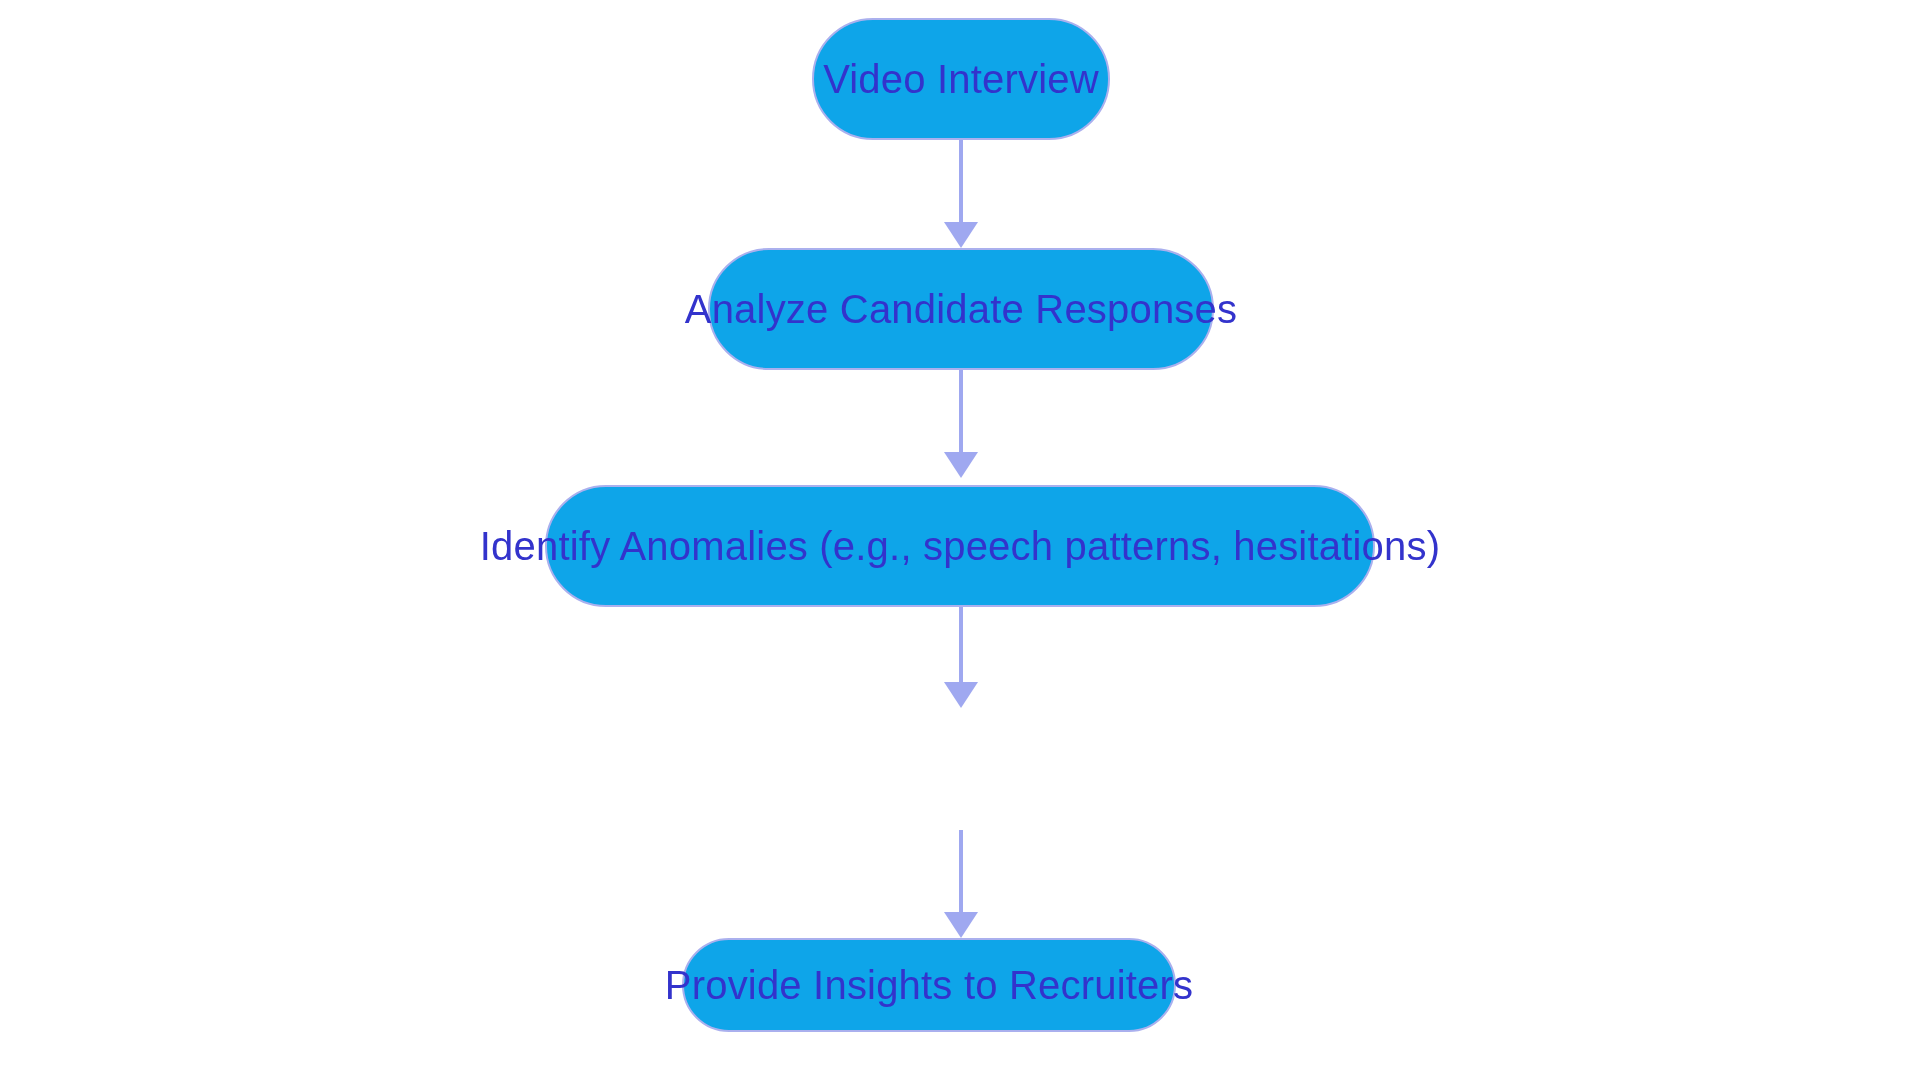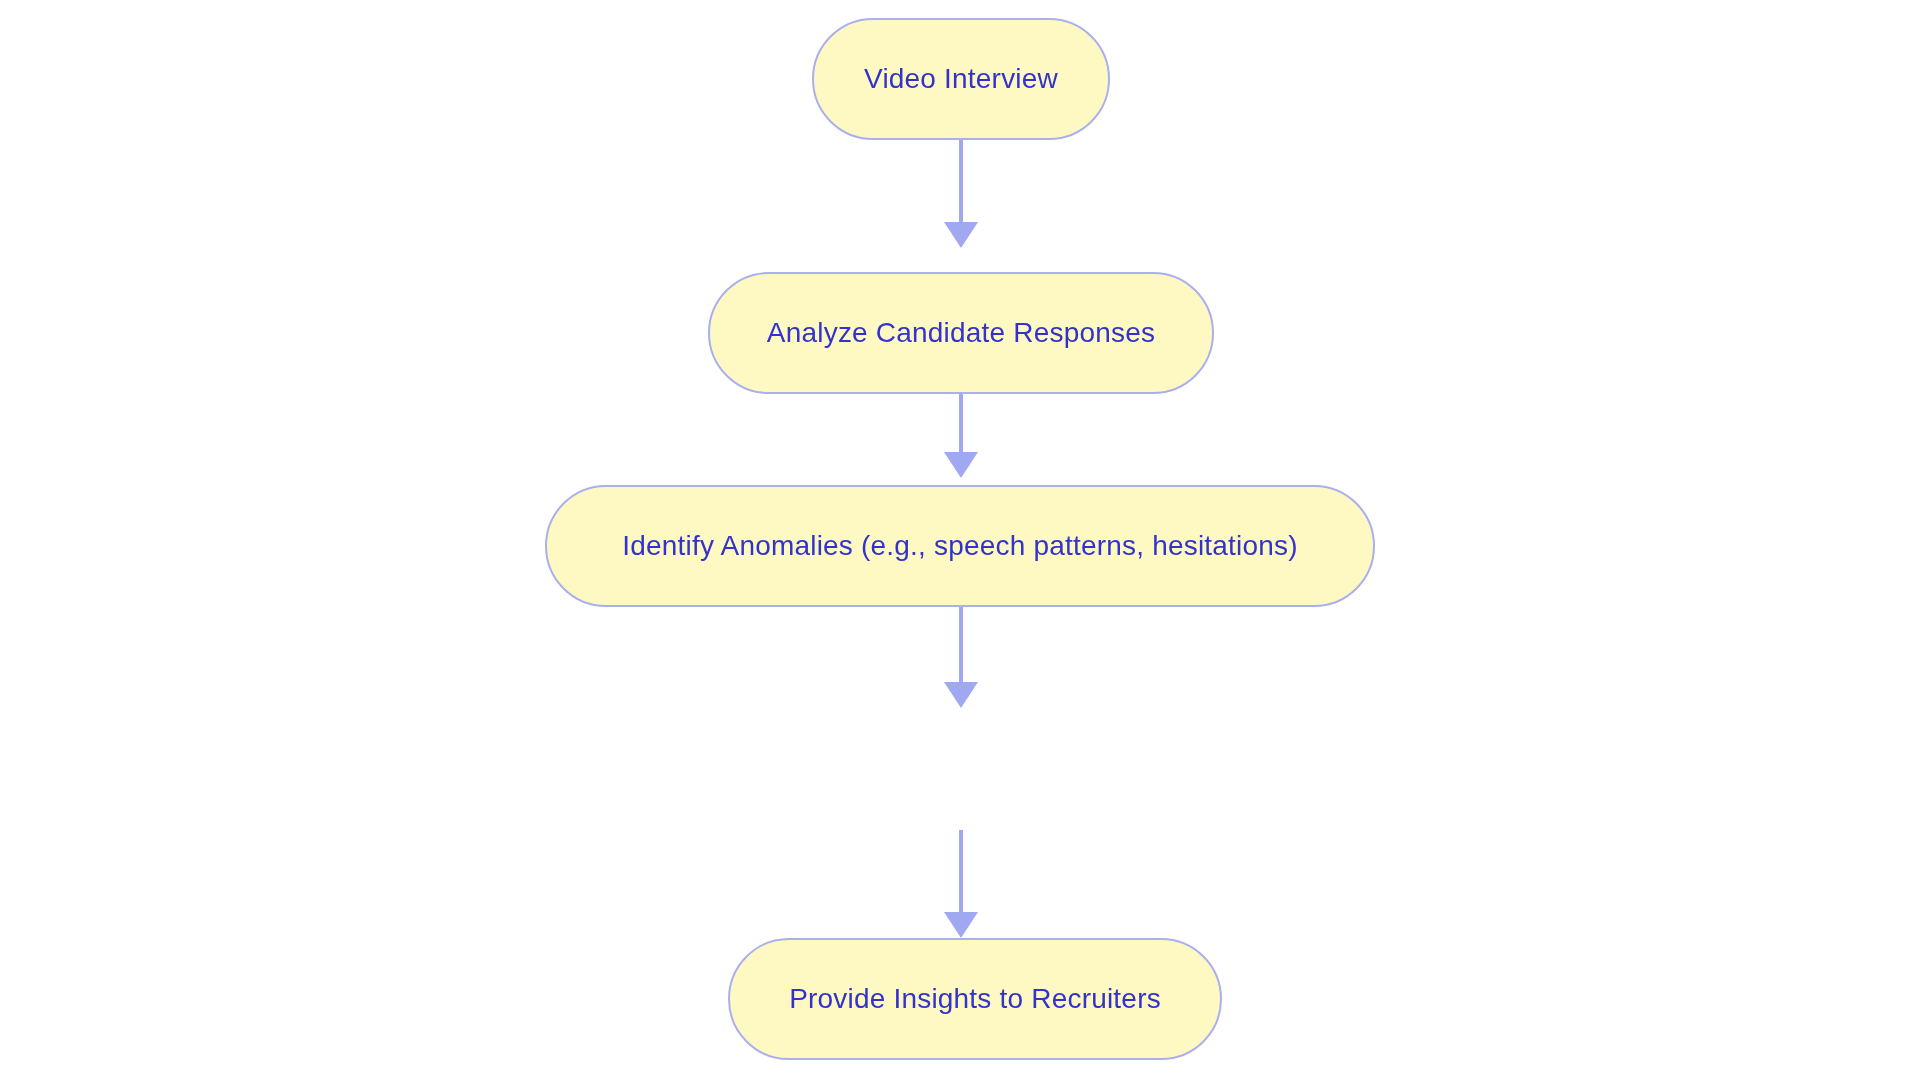--- a/index.html
+++ b/index.html
@@ -18,26 +18,26 @@
     width: 1920px;
     height: 1083px;
     background: #ffffff;
   }
   .flow-node {
     position: absolute;
     box-sizing: border-box;
     display: flex;
     align-items: center;
     justify-content: center;
-    background: #fef9c3;
+    background: #0ea5e9;
     border: 2px solid #aab0ee;
     border-radius: 61px;
     height: 122px;
     color: #3333cc;
-    font-size: 28px;
+    font-size: 40px;
     font-weight: 400;
     letter-spacing: 0.2px;
     white-space: nowrap;
     user-select: none;
   }
   .flow-node .node-label {
     display: block;
     line-height: 1;
     padding: 0 26px;
   }
@@ -85,26 +85,26 @@
 
   <div class="flow-edge" style="left:944px; top:830px; height:108px;">
     <div class="edge-line" style="height:82px;"></div>
     <div class="edge-head" style="top:82px;"></div>
   </div>
 
   <div class="flow-node" style="left:812px; top:18px; width:298px; height:122px;">
     <span class="node-label">Video Interview</span>
   </div>
 
-  <div class="flow-node" style="left:708px; top:248px; width:506px; height:122px;margin-top:24px;">
+  <div class="flow-node" style="left:708px; top:248px; width:506px; height:122px;">
     <span class="node-label">Analyze Candidate Responses</span>
   </div>
 
   <div class="flow-node" style="left:545px; top:478px; width:830px; height:122px;margin-top:7px;">
     <span class="node-label">Identify Anomalies (e.g., speech patterns, hesitations)</span>
   </div>
 
 
-  <div class="flow-node" style="left:728px; top:938px; width:494px; height:122px;">
+  <div class="flow-node" style="left:682px; top:938px; width:494px; height:94px;">
     <span class="node-label">Provide Insights to Recruiters</span>
   </div>
 
 </div>
 
 </body></html>

